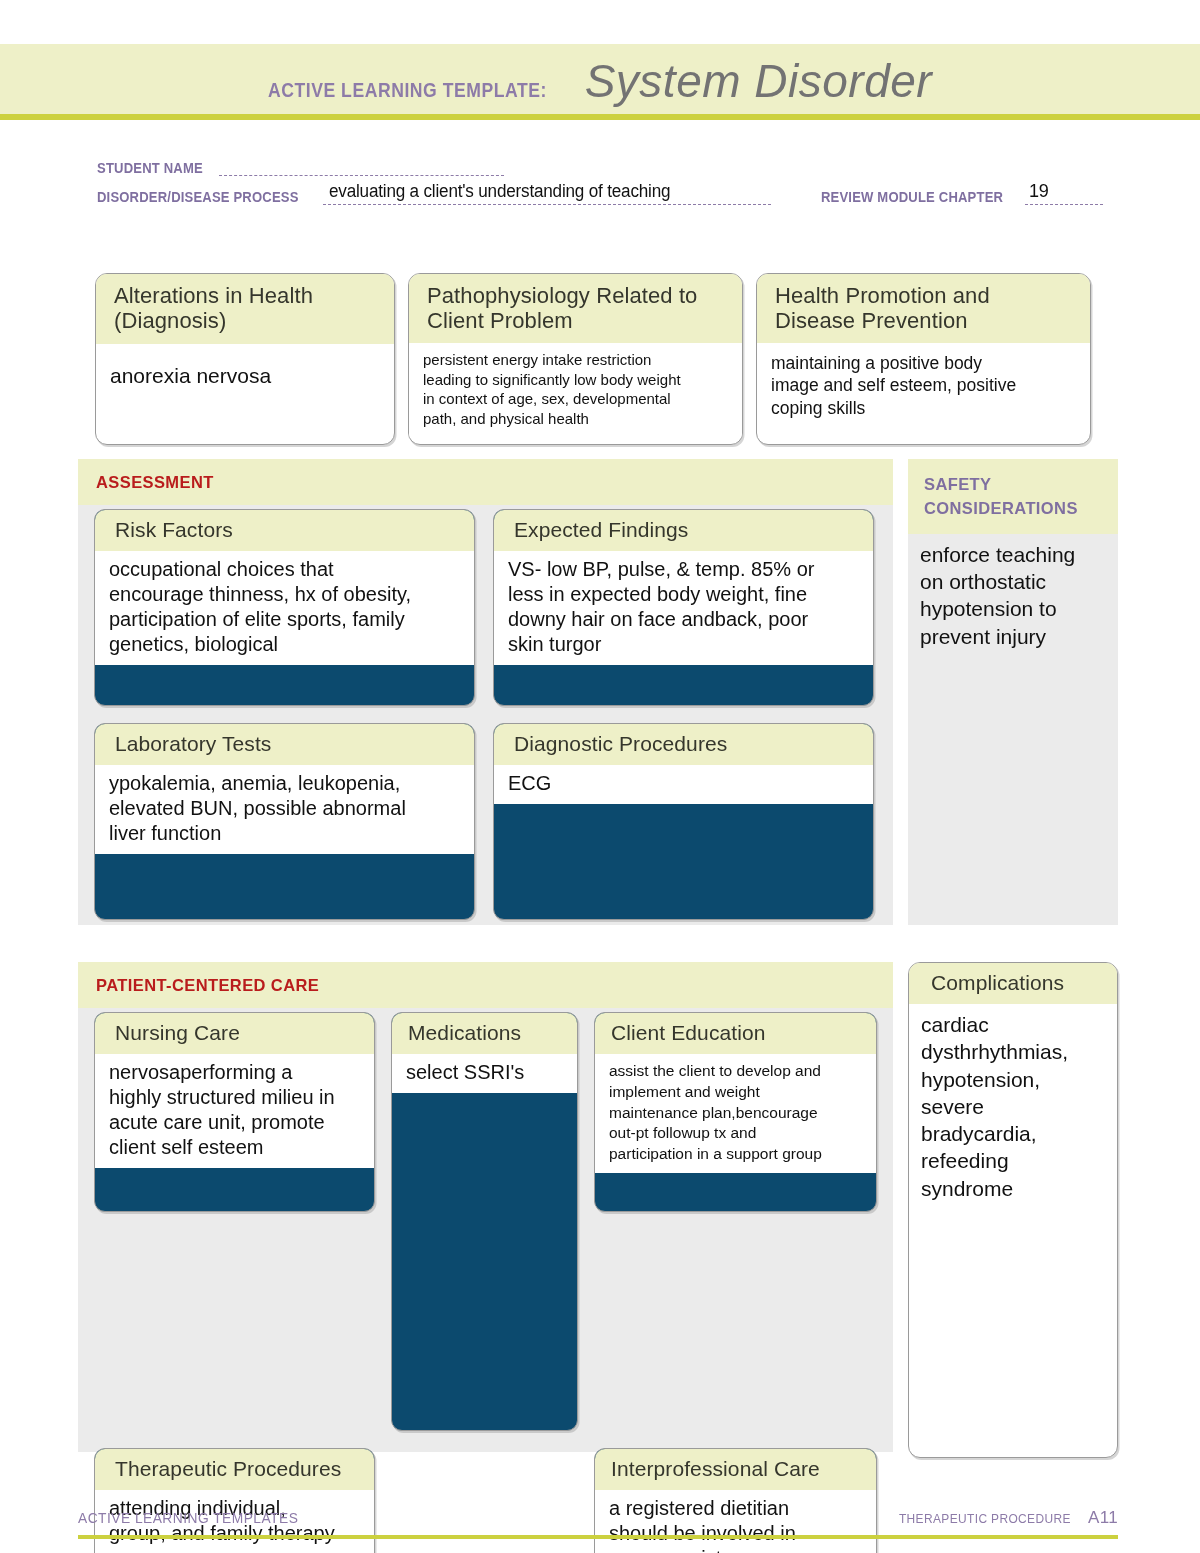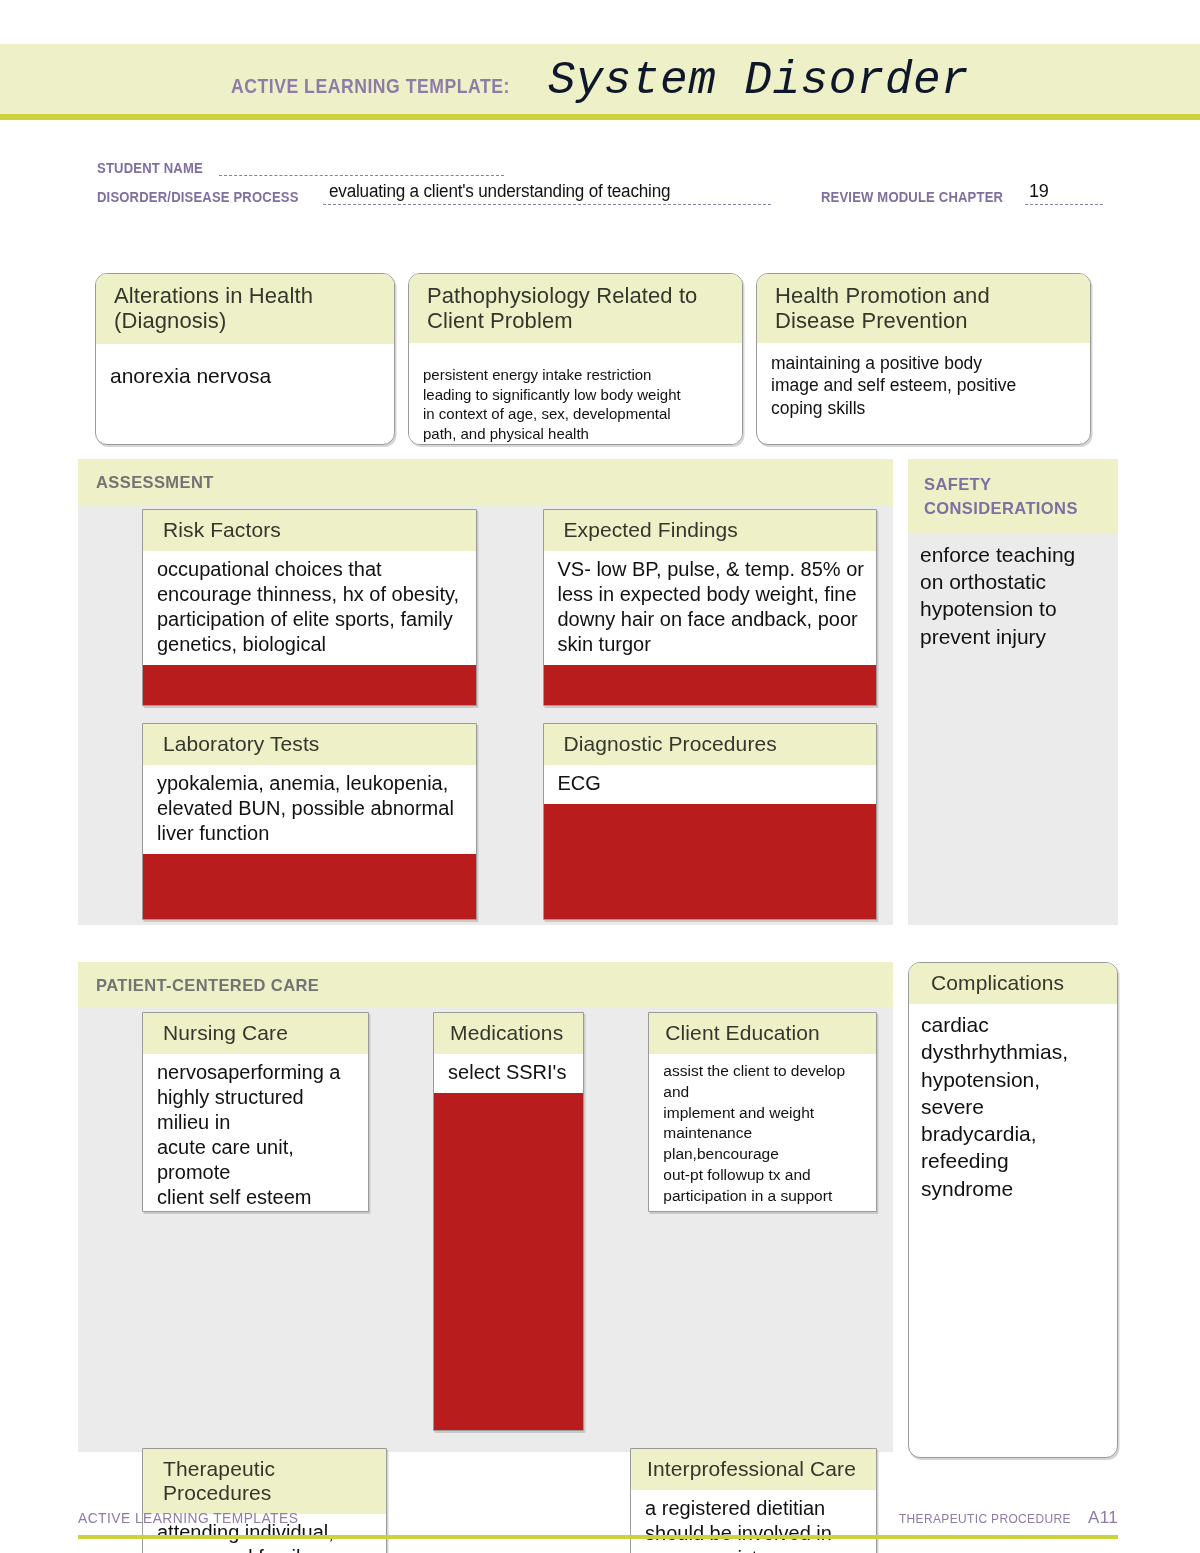--- a/index.html
+++ b/index.html
@@ -21,22 +21,22 @@
     display:flex; align-items:center; justify-content:center;
   }
   .banner-inner { display:flex; align-items:baseline; transform:translateY(2px); }
   .banner-kicker {
     font-family:"Liberation Sans Narrow","Liberation Sans", sans-serif;
     font-size:20px; font-weight:bold; letter-spacing:.6px;
     color:#8d7ba8; transform:scaleX(.88); transform-origin:left center;
     white-space:nowrap;
   }
   .banner-title {
-    font-family:Liberation Mono, monospace; font-style:italic; font-weight:400;
-    font-size:46px; color:#0f172a; white-space:nowrap; letter-spacing:.5px;
+    font-family:Liberation Sans, sans-serif; font-style:italic; font-weight:400;
+    font-size:46px; color:#737373; white-space:nowrap; letter-spacing:.5px;
   }
 
   
   .formzone { position:absolute; left:97px; top:160px; width:1006px; }
   .formrow { display:flex; align-items:flex-end; white-space:nowrap; }
   .formrow + .formrow { margin-top:13px; }
   .flabel {
     font-family:"Liberation Sans Narrow","Liberation Sans", sans-serif;
     font-size:14.5px; font-weight:bold; color:#7f6fa0;
     letter-spacing:.2px; transform:scaleX(.9); transform-origin:left bottom;
@@ -68,40 +68,40 @@
   }
   .card-bd {
     background:#fff; padding:7px 12px 8px 14px;
     font-family:"Liberation Sans Narrow","Liberation Sans", sans-serif;
     color:#111; line-height:1.22; white-space:pre-line;
   }
   .tc1 { width:300px; height:172px; }
   .tc2 { width:335px; height:172px; }
   .tc3 { width:335px; height:172px; }
   .tc1 .card-bd { font-size:21px; padding-top:19px; }
-  .tc2 .card-bd { font-size:15px; line-height:1.33; padding-top:7px;margin-top:15px; }
+  .tc2 .card-bd { font-size:15px; line-height:1.33; padding-top:7px; }
   .tc3 .card-bd { font-size:17.5px; line-height:1.3; padding-top:9px; }
   .tc2 .card-hd, .tc3 .card-hd { padding-bottom:9px; }
 
   
   .band {
     position:absolute; background:#ebebeb;
   }
   .band-hd {
     background:#eef0c8; width:100%;
     font-family:"Liberation Sans Narrow","Liberation Sans", sans-serif;
-    font-weight:bold; font-size:16.5px; color:#737373; letter-spacing:.4px;
+    font-weight:bold; font-size:16.5px; color:#b91c1c; letter-spacing:.4px;
     padding:14px 0 13px 18px;
   }
   #assessment-band { left:78px; top:459px; width:815px; height:466px; }
   #pcc-band { left:78px; top:962px; width:815px; height:490px; }
 
   .grid2 { display:flex; gap:18px; padding:0 16px; }
-  .subcard { border:1.6px solid #9a9a9a; border-radius:1px; background:#b91c1c;
-             overflow:hidden; box-shadow:1.5px 2px 0 rgba(150,150,150,.40);margin-left:48px; }
+  .subcard { border:1.6px solid #9a9a9a; border-radius:11px; background:#0c4a6e;
+             overflow:hidden; box-shadow:1.5px 2px 0 rgba(150,150,150,.40); }
   .sub-hd {
     background:#eef0c8; padding:8px 12px 9px 20px;
     font-family:"Liberation Sans Narrow","Liberation Sans", sans-serif;
     font-size:21px; color:#35362c; letter-spacing:.1px;
   }
   .sub-bd {
     padding:6px 12px 8px 14px; background:#fff;
     font-family:"Liberation Sans Narrow","Liberation Sans", sans-serif;
     font-size:20px; line-height:1.25; color:#111; white-space:pre-line;
   }

